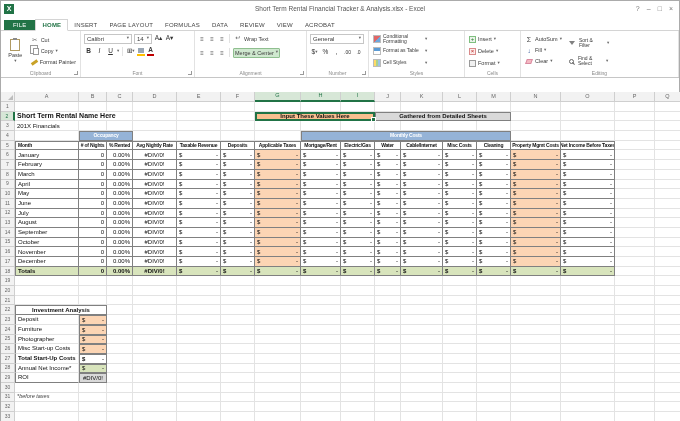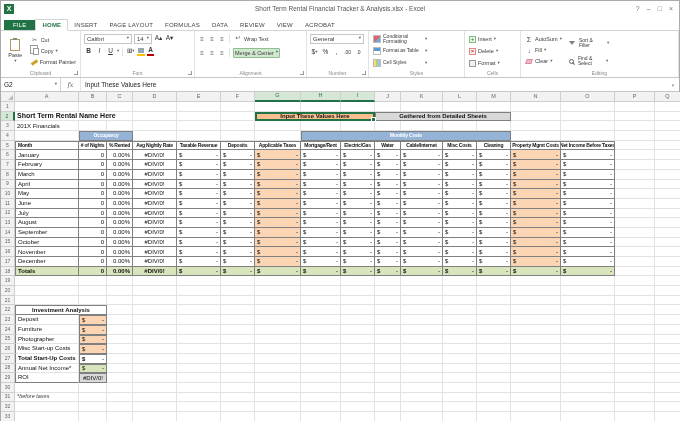--- a/index.html
+++ b/index.html
@@ -310,29 +310,20 @@
               <span class="two">Find &amp; Select</span>
               <span class="dd">▾</span>
             </div>
         </div>
       </div>
       <div class="glabel">Editing</div>
     </div>
 
   </div>
 
-  <div class="fbar">
-    <div class="namebox">
-        <span>G2</span>
-        <span class="dd">▾</span>
-      </div>
-    <div class="fxbtn">fx</div>
-    <div class="fcontent">Input These Values Here</div>
-    <div class="fexp">▾</div>
-  </div>
 
   <div class="grid" id="grid">
       <div class="hdr-row">
         <div class="hdr corner"></div>
         <div class="hdr" style="width: 64px;">A</div>
         <div class="hdr" style="width: 28px;">B</div>
         <div class="hdr" style="width: 26px;">C</div>
         <div class="hdr" style="width: 44px;">D</div>
         <div class="hdr" style="width: 44px;">E</div>
         <div class="hdr" style="width: 34px;">F</div>

